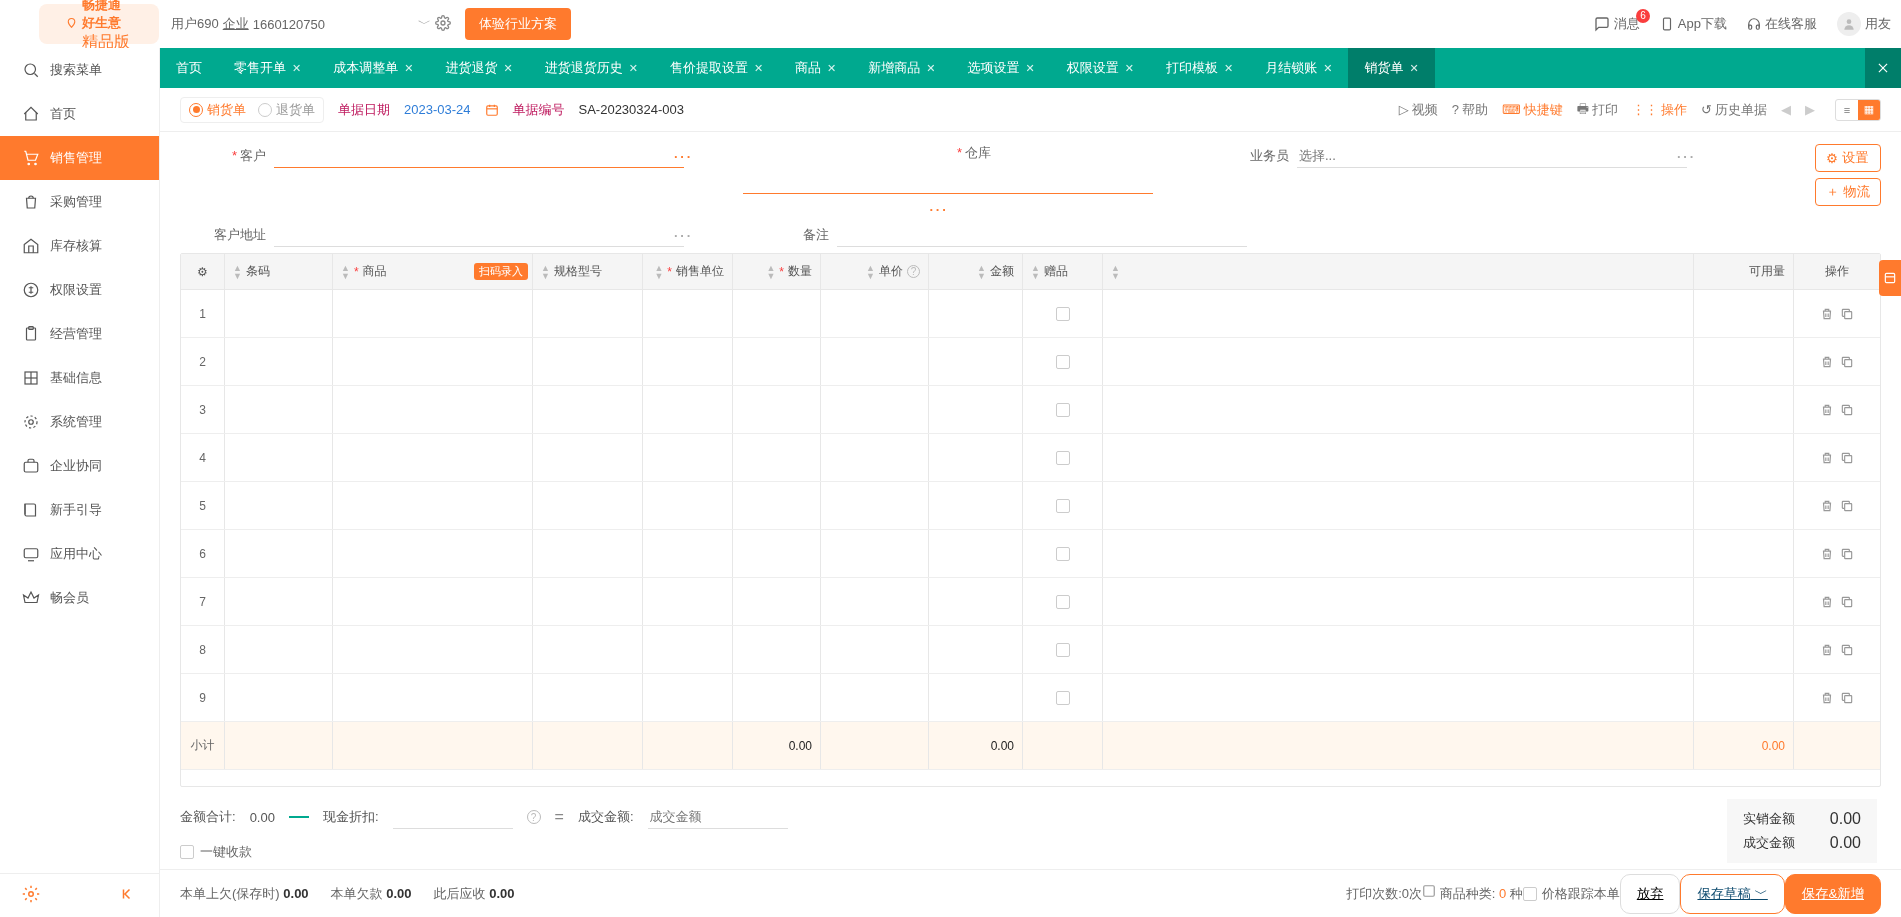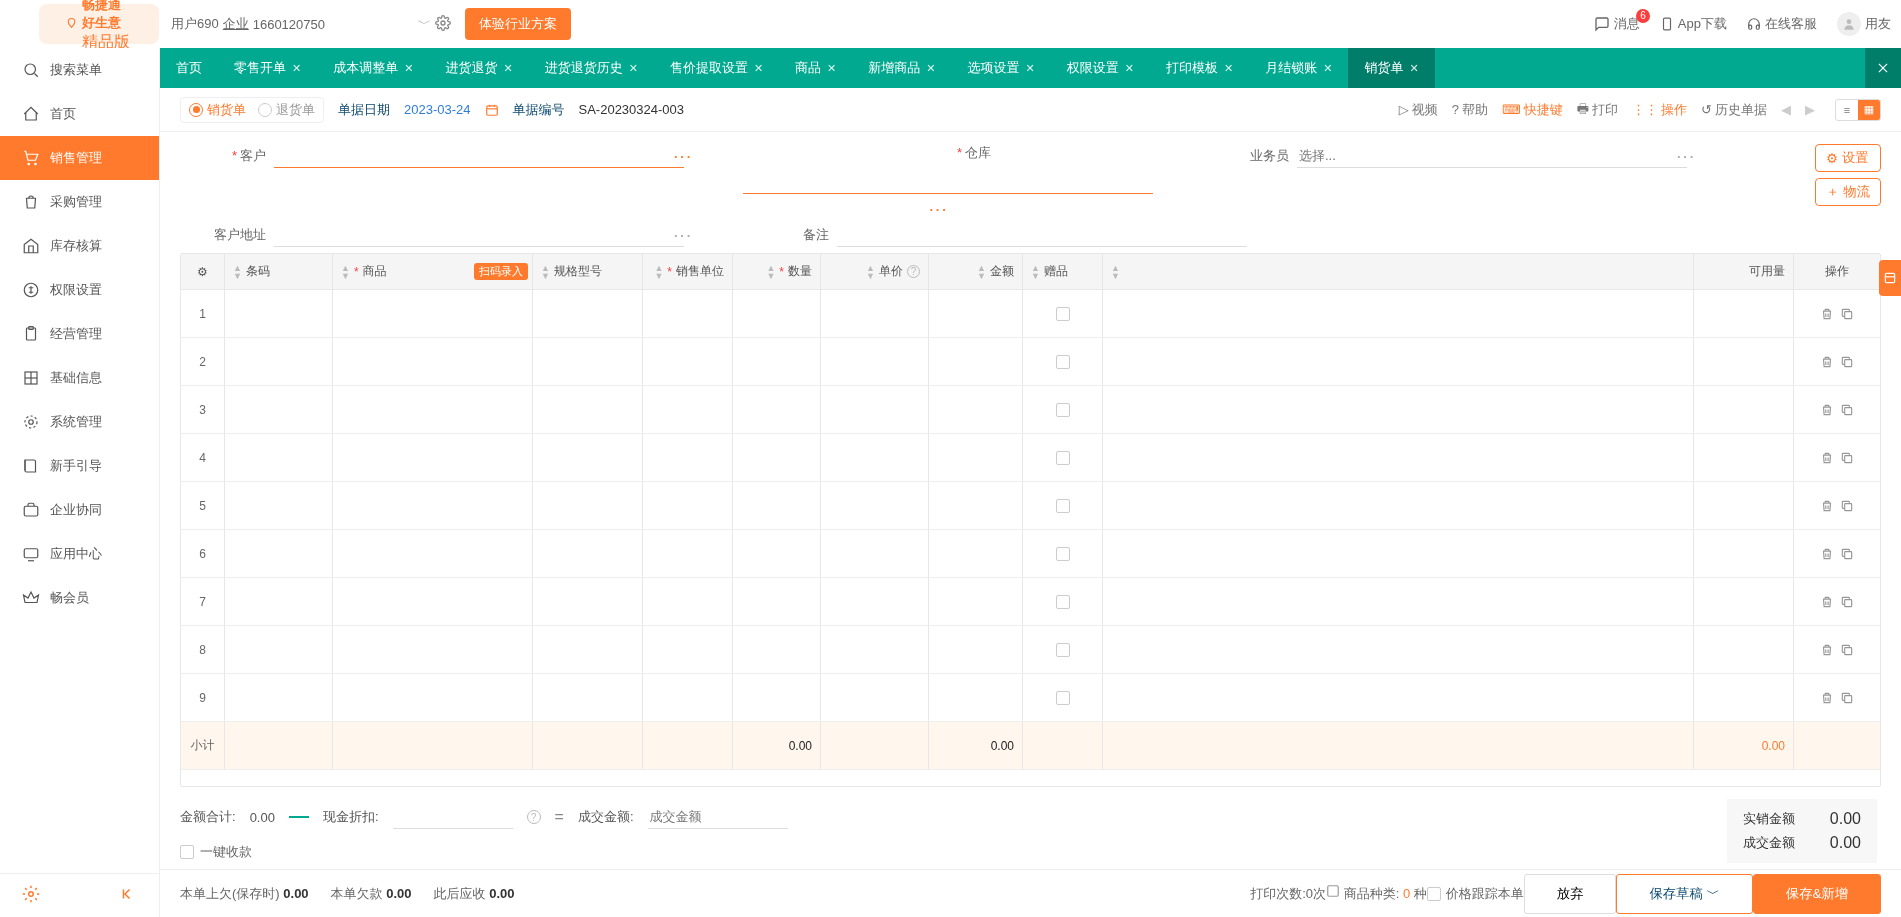--- a/index.html
+++ b/index.html
@@ -31,21 +31,21 @@
 .tab .x { font-size:11px; opacity:.85;}
 .tabs .close-all { position:absolute; right:0; top:0; width:36px; height:40px; background:#007E6A; display:flex; align-items:center; justify-content:center; cursor:pointer;}
 .content { flex:1; background:#fff; margin:0; display:flex; flex-direction:column; overflow:hidden;}
 .toolbar { height:44px; display:flex; align-items:center; padding:0 20px; gap:14px; border-bottom:1px solid #eee;}
 .radio-grp { display:flex; border:1px solid #eee; border-radius:4px; padding:3px 8px; gap:12px; align-items:center;}
 .radio { display:flex; align-items:center; gap:4px; cursor:pointer;}
 .radio .c { width:14px; height:14px; border:1px solid #ccc; border-radius:50%; display:inline-flex; align-items:center; justify-content:center;}
 .radio.sel .c { border-color:#FF7A2D;}
 .radio.sel .c::after { content:""; width:7px; height:7px; background:#FF7A2D; border-radius:50%;}
 .radio.sel { color:#FF7A2D;}
-.tb-label { color:#0c4a6e;}
+.tb-label { color:#be185d;}
 .tb-date { color:#2E7DD8;}
 .tb-actions { margin-left:auto; display:flex; align-items:center; gap:14px; color:#777;}
 .tb-actions .it { display:flex; align-items:center; gap:3px; cursor:pointer;}
 .tb-actions .it.orange { color:#FF7A2D;}
 .view-toggle { display:flex; border:1px solid #ddd; border-radius:3px; overflow:hidden; margin-left:6px;}
 .view-toggle span { width:22px; height:20px; display:flex; align-items:center; justify-content:center; cursor:pointer; font-size:11px;}
 .view-toggle .act { background:#FF7A2D; color:#fff;}
 .form-row { display:flex; padding:12px 20px 6px; gap:10px; align-items:flex-start;}
 .ffield { display:flex; align-items:center; gap:8px;}
 .flabel { width:86px; text-align:right; color:#666;}
@@ -70,21 +70,21 @@
 .orange-num{ color:#FF7A2D !important; font-weight:500;}
 .chk { width:14px; height:14px; border:1px solid #ccc; border-radius:2px; display:inline-block;}
 .totals-line { padding:10px 20px; display:flex; align-items:center; gap:14px; color:#555;}
 .eq { font-size:16px; color:#888;}
 .sum-box { position:absolute; right:24px; bottom:54px; background:#f7f7f7; padding:8px 16px; width:150px;}
 .sum-box div{ display:flex; justify-content:space-between; padding:3px 0;}
 .footer { height:48px; border-top:1px solid #eee; display:flex; align-items:center; padding:0 20px; gap:22px; background:#fff; position:relative;}
 .footer .lbl{ color:#666;}
 .footer .val{ font-weight:600;}
 .footer-right { margin-left:auto; display:flex; align-items:center; }
-.big-btn { padding:10px 32px; border-radius:3px; cursor:pointer; border:1px solid #ddd; background:#fff;}
+.big-btn { padding:10px 16px; border-radius:10px; cursor:pointer; border:1px solid #ddd; background:#fff;text-decoration:underline;}
 .big-btn.outline-o { border-color:#FF7A2D; color:#0c4a6e;}
 .big-btn.fill-o { background:#FF7A2D; color:#fff; border-color:#FF7A2D;}
 .side-handle { position:fixed; right:0; top:260px; width:22px; height:36px; background:#FF7A2D; border-radius:4px 0 0 4px; display:flex; align-items:center; justify-content:center; color:#fff;}
 .gbody::-webkit-scrollbar{width:16px;} .gbody::-webkit-scrollbar-thumb{background:#ccc;border-radius:8px;border:4px solid #fff;}
 
 .w-idx{width:44px;justify-content:center;} .w-bar{width:108px;} .w-prod{width:200px;} .w-spec{width:110px;} .w-unit{width:90px;} .w-qty{width:88px;} .w-price{width:108px;} .w-amt{width:94px;} .w-gift{width:80px;justify-content:center;} .w-blank{flex:1;} .w-avail{width:100px;} .w-op{width:86px;justify-content:center;border-right:none;}
 .w-op svg{width:14px;height:14px;color:#999;margin:0 3px;}
 .icon-cal{width:14px;height:14px;color:#FF7A2D;}
 </style>
 </head>
@@ -208,31 +208,31 @@
         </div>
         <div class="sb-item">
           <svg viewBox="0 0 24 24" fill="none" stroke="currentColor" stroke-width="1.6">
             <circle cx="12" cy="12" r="8" stroke-dasharray="3 3"></circle>
             <circle cx="12" cy="12" r="3"></circle>
           </svg>
           <span>系统管理</span>
         </div>
         <div class="sb-item">
           <svg viewBox="0 0 24 24" fill="none" stroke="currentColor" stroke-width="1.6">
+            <rect x="3" y="7" width="18" height="13" rx="2"></rect>
+            <path d="M8 7V5a2 2 0 012-2h4a2 2 0 012 2v2"></path>
+          </svg>
+          <span>企业协同</span>
+        </div>
+        <div class="sb-item">
+          <svg viewBox="0 0 24 24" fill="none" stroke="currentColor" stroke-width="1.6">
             <path d="M4 4h12a2 2 0 012 2v14H6a2 2 0 01-2-2z"></path>
             <line x1="4" y1="4" x2="4" y2="18"></line>
           </svg>
           <span>新手引导</span>
-        </div>
-        <div class="sb-item">
-          <svg viewBox="0 0 24 24" fill="none" stroke="currentColor" stroke-width="1.6">
-            <rect x="3" y="7" width="18" height="13" rx="2"></rect>
-            <path d="M8 7V5a2 2 0 012-2h4a2 2 0 012 2v2"></path>
-          </svg>
-          <span>企业协同</span>
         </div>
         <div class="sb-item">
           <svg viewBox="0 0 24 24" fill="none" stroke="currentColor" stroke-width="1.6">
             <rect x="3" y="5" width="18" height="12" rx="2"></rect>
             <line x1="8" y1="21" x2="16" y2="21"></line>
           </svg>
           <span>应用中心</span>
         </div>
         <div class="sb-item">
           <svg viewBox="0 0 24 24" fill="none" stroke="currentColor" stroke-width="1.6">

